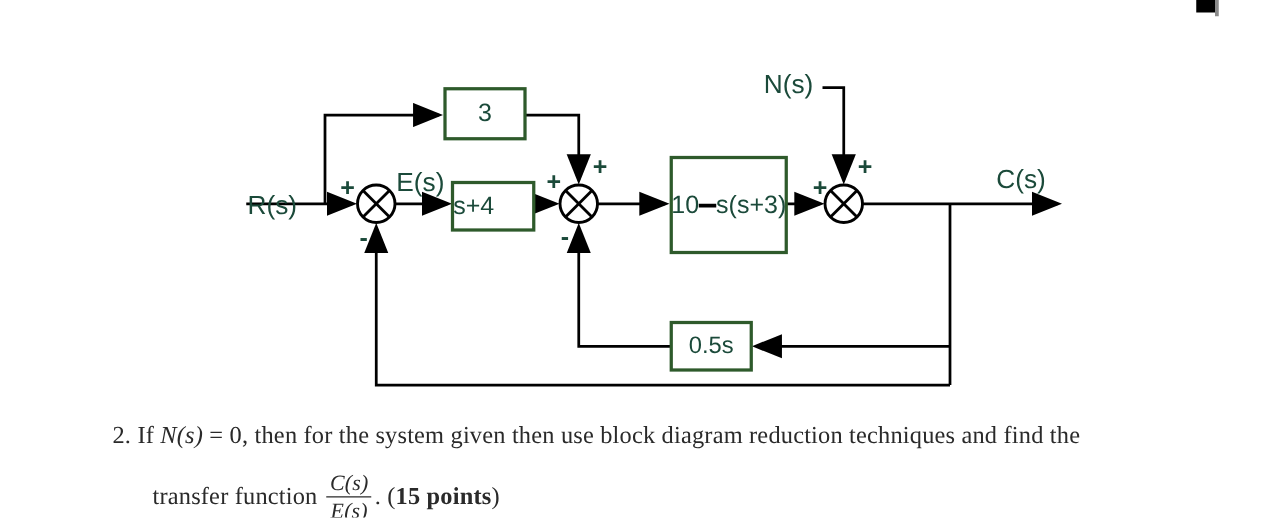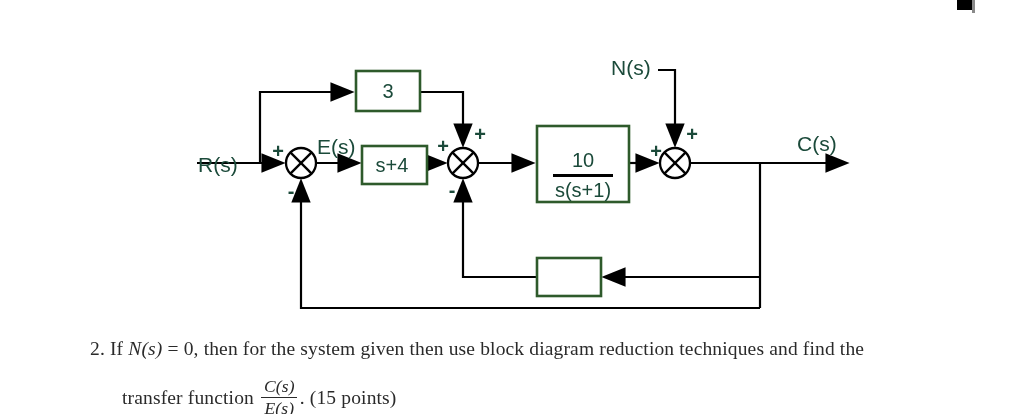--- a/index.html
+++ b/index.html
@@ -8,40 +8,40 @@
   .stage { position:absolute; left:0; top:0; width:1024px; height:414px; }
   svg.wires { position:absolute; left:0; top:0; }
 
   
   .glabel { position:absolute; color:#1b4a3a; font-size:21px; font-weight:500;
             font-family:"Liberation Sans", sans-serif; white-space:nowrap; }
   .sign  { position:absolute; color:#1b4a3a; font-size:20px; font-weight:700;
            transform:translate(-50%,-50%); line-height:1; }
   .blocktext { position:absolute; display:flex; align-items:center; justify-content:center;
                color:#1b4a3a; font-size:20px; font-weight:500; }
-  .pfrac { position:absolute; display:flex; flex-direction:column; align-items:center;
+  .pfrac { position:absolute; display:flex; flex-direction:row; align-items:center;
            justify-content:flex-end; color:#1b4a3a; font-size:20px; font-weight:500; }
   .pfrac .bar { width:60px; height:3px; background:#000; margin:2px 0; }
 
   
   .corner-black { position:absolute; left:957px; top:0; width:15px; height:10px; background:#000; }
   .corner-gray  { position:absolute; left:972px; top:0; width:3px;  height:13px; background:#8a8a8a; }
 
   
   .problem { position:absolute; left:90px; top:338px; width:910px; color:#2a2a2a;
              font-family:"Liberation Serif", serif; font-size:19.5px; letter-spacing:0.15px; }
   .problem span, .problem i, .problem b { white-space:pre-wrap; }
   .pline1 { position:absolute; left:0; top:0; white-space:nowrap; }
   .pline2 { position:absolute; left:32px; top:38px; display:flex; align-items:center; white-space:nowrap; }
   .mathit { font-style:italic; }
   .tfrac { display:inline-flex; flex-direction:column; align-items:center;
            font-size:17.5px; line-height:1.2; margin:0 2px; }
   .tfrac .den { border-top:1.4px solid #2a2a2a; padding:0 3px; }
   .tfrac .num { padding:0 3px; }
-  .ptsbold { font-weight:normal; }
+  .ptsbold { font-weight:bold; }
 </style>
 </head>
 <body>
 
 <div class="stage">
 
   <svg class="wires" width="1024" height="414" viewBox="0 0 1024 414">
     <defs>
       <marker id="arr" viewBox="0 0 10 8" refX="8.5" refY="4" markerWidth="11" markerHeight="9" orient="auto-start-reverse">
         <path d="M0,0 L10,4 L0,8 z" fill="#000"></path>
@@ -89,26 +89,27 @@
       </g>
     </g>
   </svg>
 
   <div class="glabel" style="left:198px; top:153px;">R(s)</div>
   <div class="glabel" style="left:317px; top:135px;">E(s)</div>
   <div class="glabel" style="left:611px; top:56px;">N(s)</div>
   <div class="glabel" style="left:797px; top:132px;">C(s)</div>
 
   <div class="blocktext" style="left:356px; top:71px; width:64px; height:40px;">3</div>
-  <div class="blocktext" style="left:368px; top:146px; width:48px; height:38px;">s+4</div>
+  <div class="blocktext" style="left:355px; top:146px; width:48px; height:38px;">s+4</div>
   <div class="pfrac" style="left:537px; top:126px; width:92px; height:76px;">
     <span>10</span>
     <span class="bar"></span>
-    <span>s(s+1)</span>
+    <span>s(s+3)</span>
   </div>
+  <div class="blocktext" style="left:537px; top:258px; width:64px; height:38px; font-size:19px;">0.5s</div>
 
   <span class="sign" style="left:278px; top:151px;">+</span>
   <span class="sign" style="left:291px; top:191px;">-</span>
   <span class="sign" style="left:443px; top:146px;">+</span>
   <span class="sign" style="left:480px; top:134px;">+</span>
   <span class="sign" style="left:452px; top:190px;">-</span>
   <span class="sign" style="left:656px; top:151px;">+</span>
   <span class="sign" style="left:692px; top:134px;">+</span>
 
   <div class="corner-black"></div>

